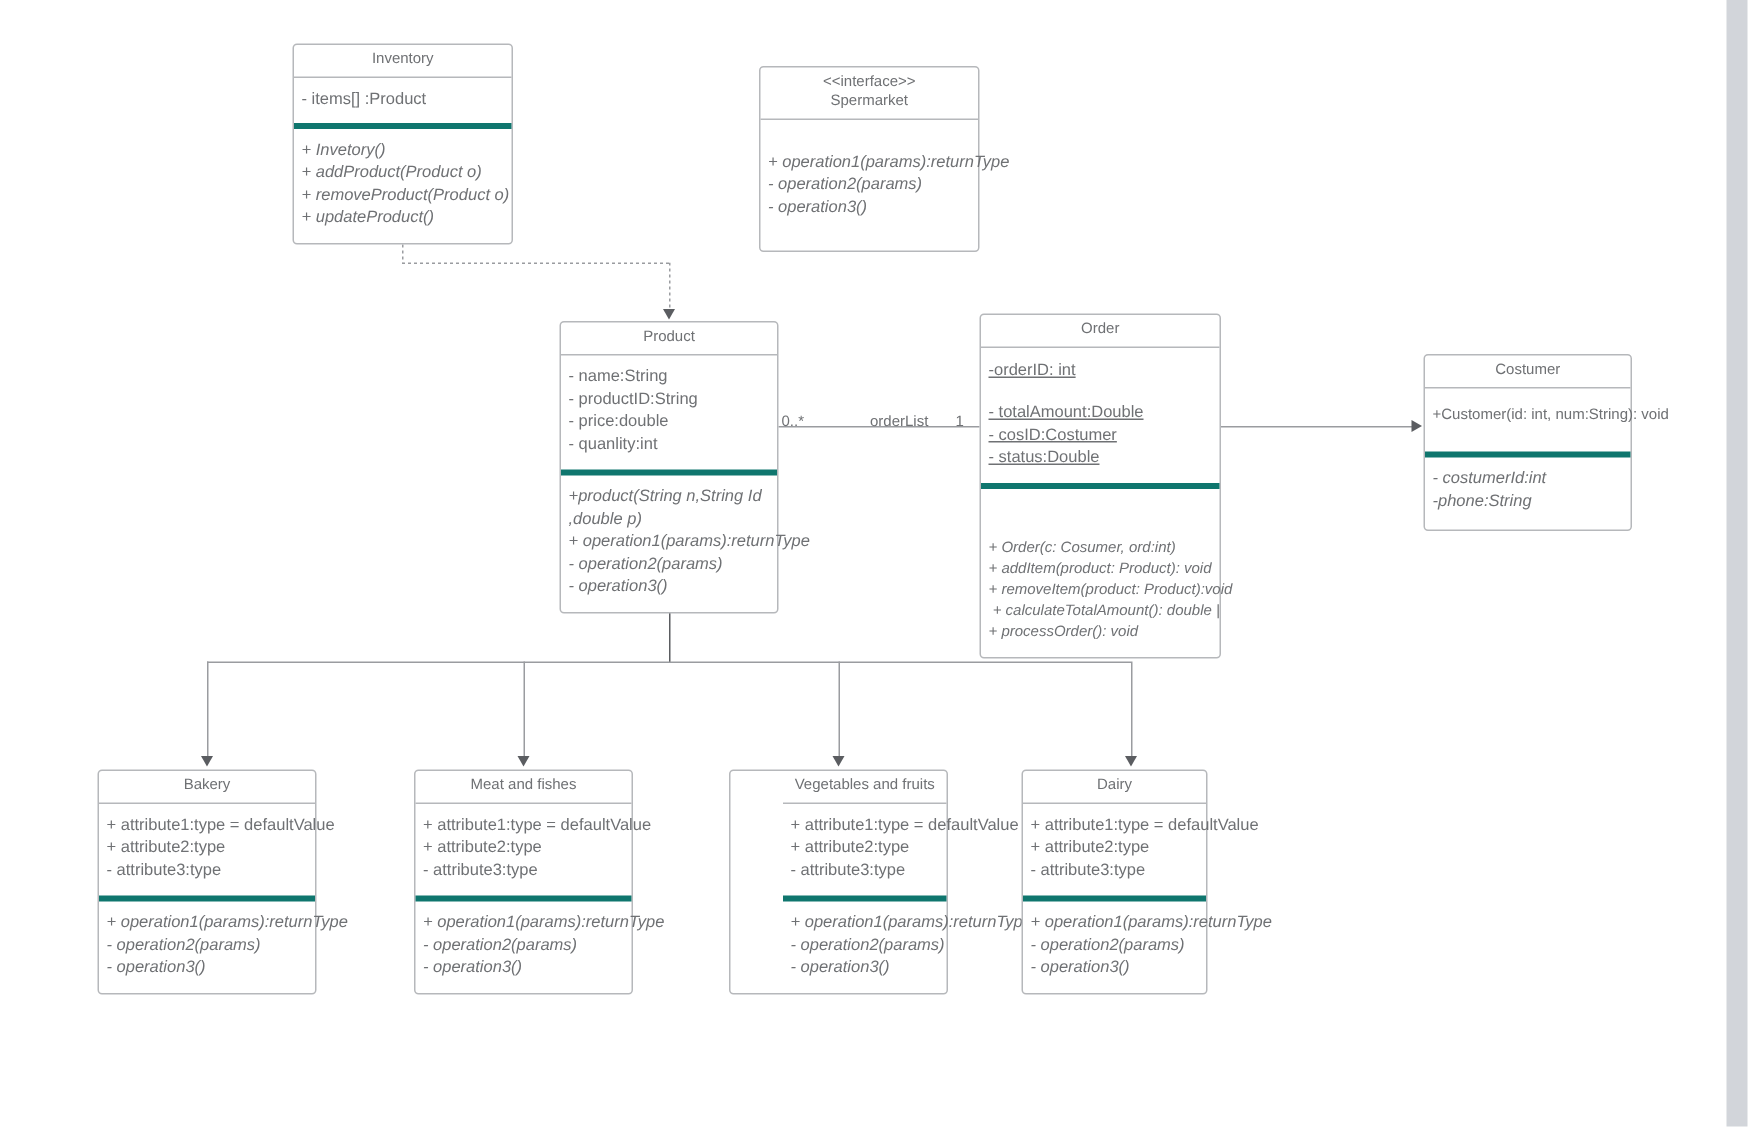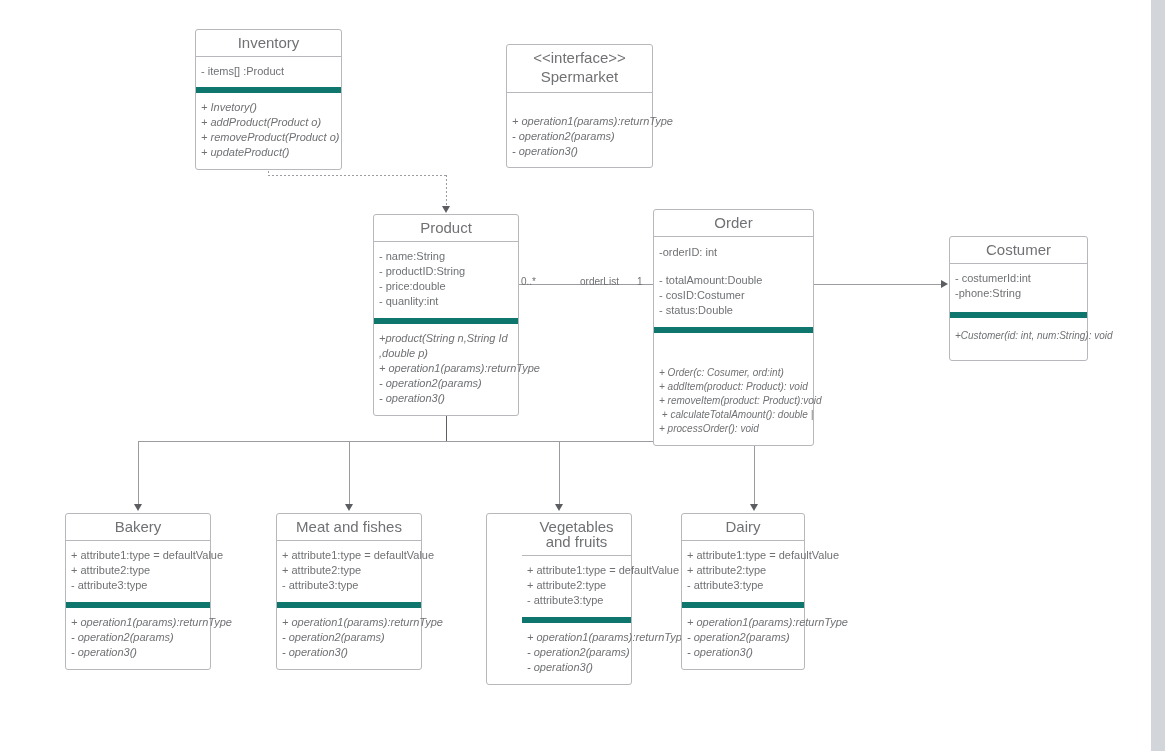--- a/index.html
+++ b/index.html
@@ -51,31 +51,31 @@
     border-radius: 3px;
     background: #ffffff;
     color: #6f7174;
     font-size: 11px;
     line-height: 1.0;
   }
   .uml-title {
     text-align: center;
     padding: 5px 4px 6px 4px;
     border-bottom: 1px solid #b6b8bb;
-    font-size: 15px;
+    font-size: 10px;
     color: #6f7174;
     white-space: pre-line;
   }
   .uml-title.iface {
     padding: 4px 4px 5px 4px;
     line-height: 1.25;
   }
   .uml-compartment {
     padding: 8px 5px 8px 5px;
-    border-bottom: 6px solid #0f766e;
+    border-bottom: 4px solid #0f766e;
   }
   .uml-compartment:last-child {
     border-bottom: none;
     font-style: italic;
   }
   .uml-compartment div {
     padding: 1px 0 2px 0;
     white-space: pre;
   }
 
@@ -196,45 +196,45 @@
       <div>+product(String n,String Id</div>
       <div>,double p)</div>
       <div>+ operation1(params):returnType</div>
       <div>- operation2(params)</div>
       <div>- operation3()</div>
     </div>
   </div>
 
   <div class="uml-box" style="left:653px; top:209px; width:161px;">
     <div class="uml-title">Order</div>
-    <div class="uml-compartment tight" style="padding-top:9px;">
+    <div class="uml-compartment tight" style="padding-top:9px;text-decoration:underline;">
       <div>-orderID: int</div>
       <div style="height:9px;"></div>
       <div>- totalAmount:Double</div>
       <div>- cosID:Costumer</div>
       <div>- status:Double</div>
     </div>
     <div class="uml-compartment tight" style="font-size:10px;margin-top:26px;">
       <div>+ Order(c: Cosumer, ord:int)</div>
       <div>+ addItem(product: Product): void</div>
       <div>+ removeItem(product: Product):void</div>
       <div> + calculateTotalAmount(): double |</div>
       <div>+ processOrder(): void</div>
     </div>
   </div>
 
   <div class="uml-box" style="left:949px; top:236px; width:139px;">
     <div class="uml-title">Costumer</div>
+    <div class="uml-compartment tight" style="padding-top:12px; padding-bottom:16px; font-size:10px;">
+      <div>+Customer(id: int, num:String): void</div>
+    </div>
     <div class="uml-compartment tight" style="padding-bottom:10px;">
       <div>- costumerId:int</div>
       <div>-phone:String</div>
     </div>
-    <div class="uml-compartment tight" style="padding-top:12px; padding-bottom:16px; font-size:10px;">
-      <div>+Customer(id: int, num:String): void</div>
-    </div>
   </div>
 
   <div class="uml-box" style="left:65px; top:513px; width:146px;">
     <div class="uml-title">Bakery</div>
     <div class="uml-compartment tight">
       <div>+ attribute1:type = defaultValue</div>
       <div>+ attribute2:type</div>
       <div>- attribute3:type</div>
     </div>
     <div class="uml-compartment tight">

